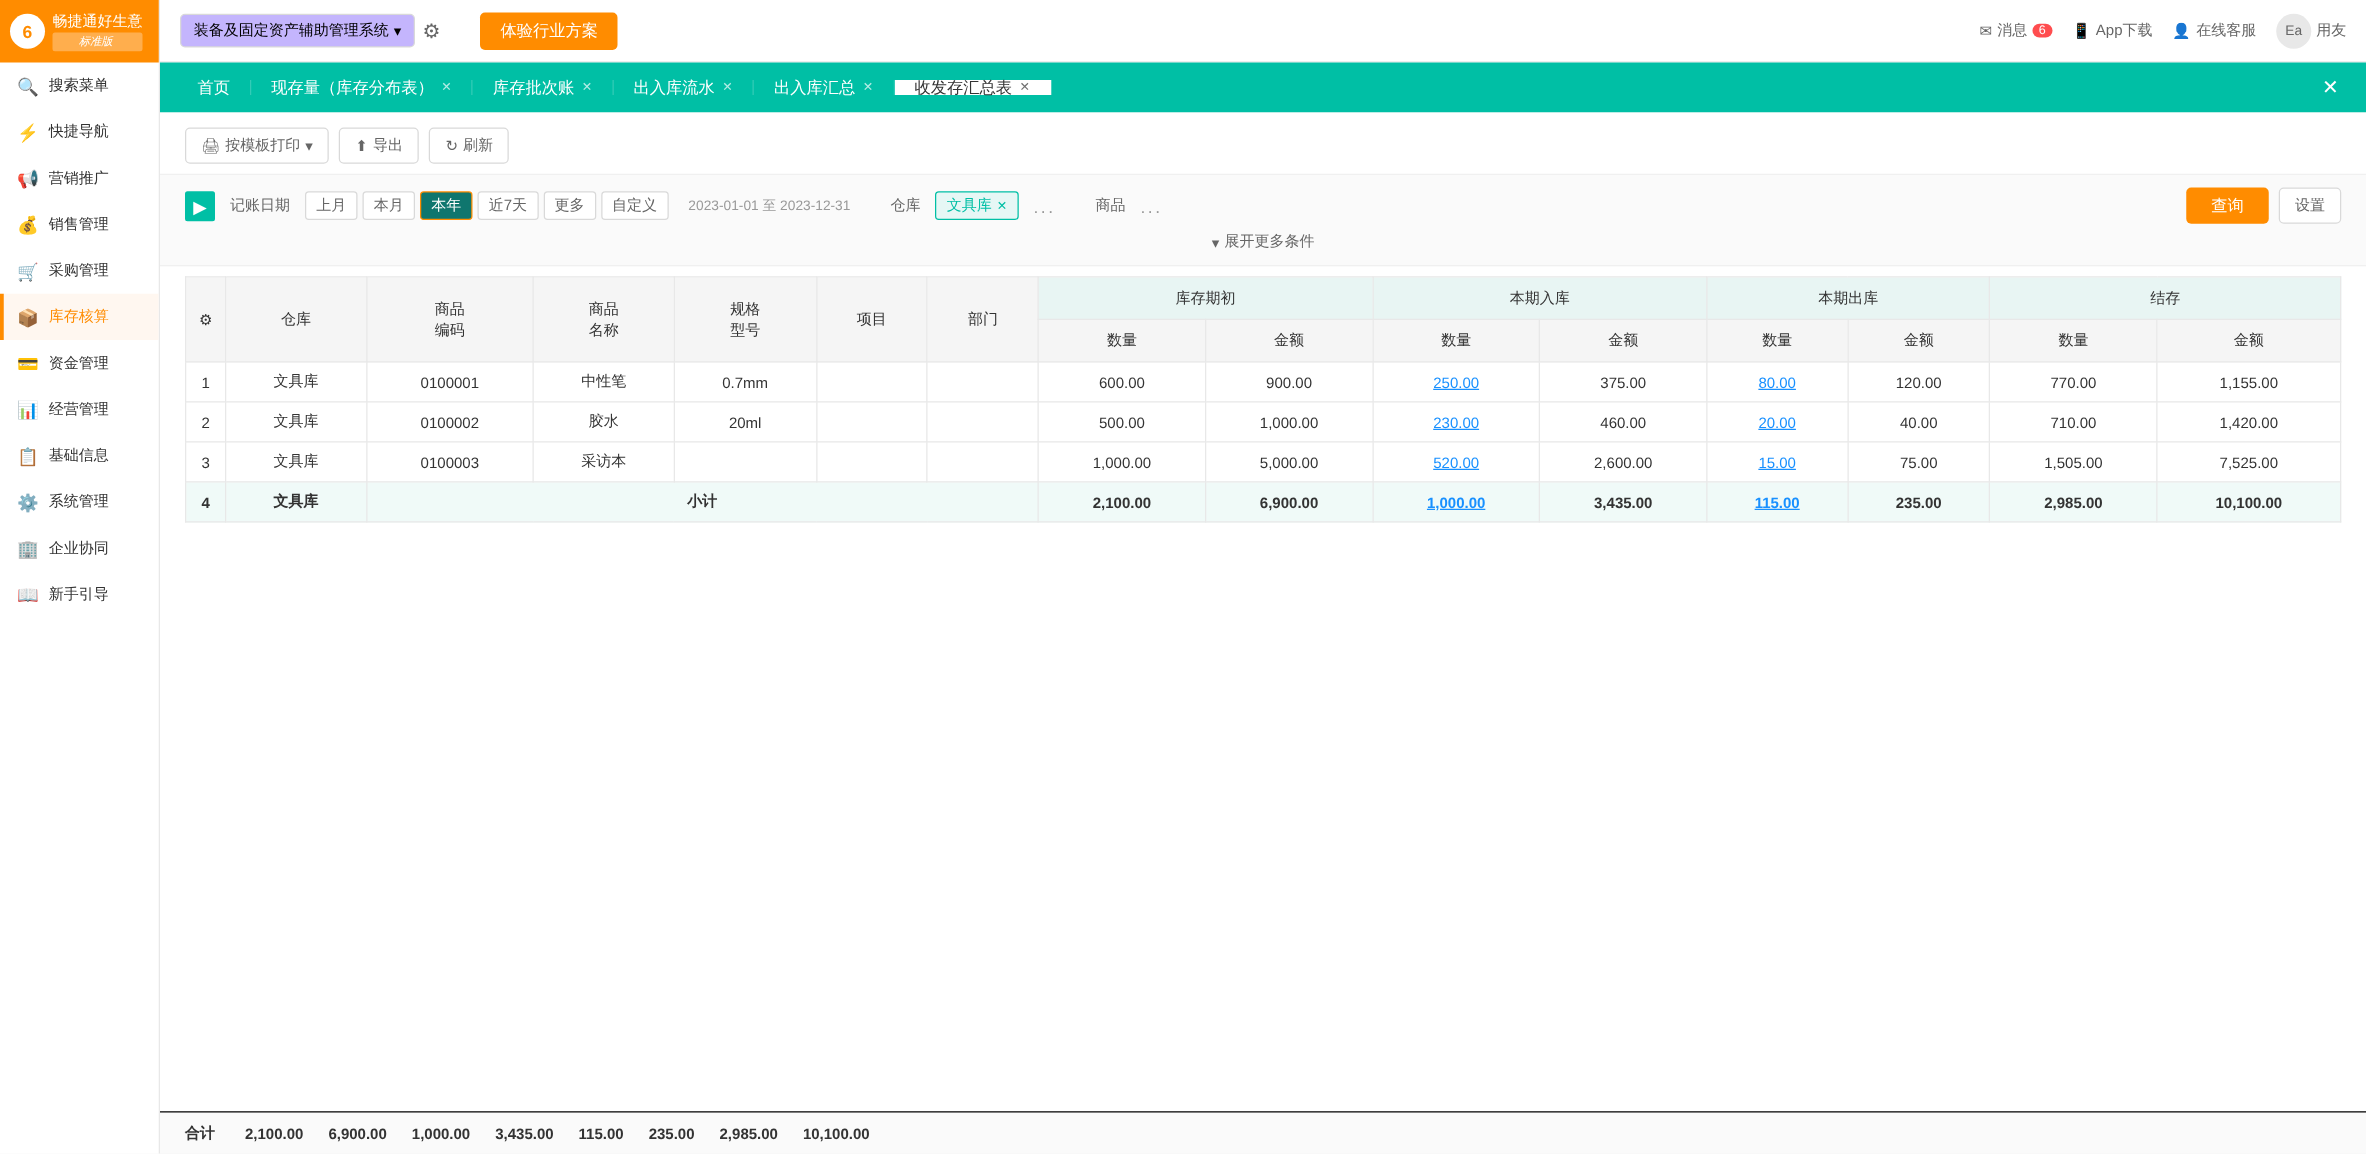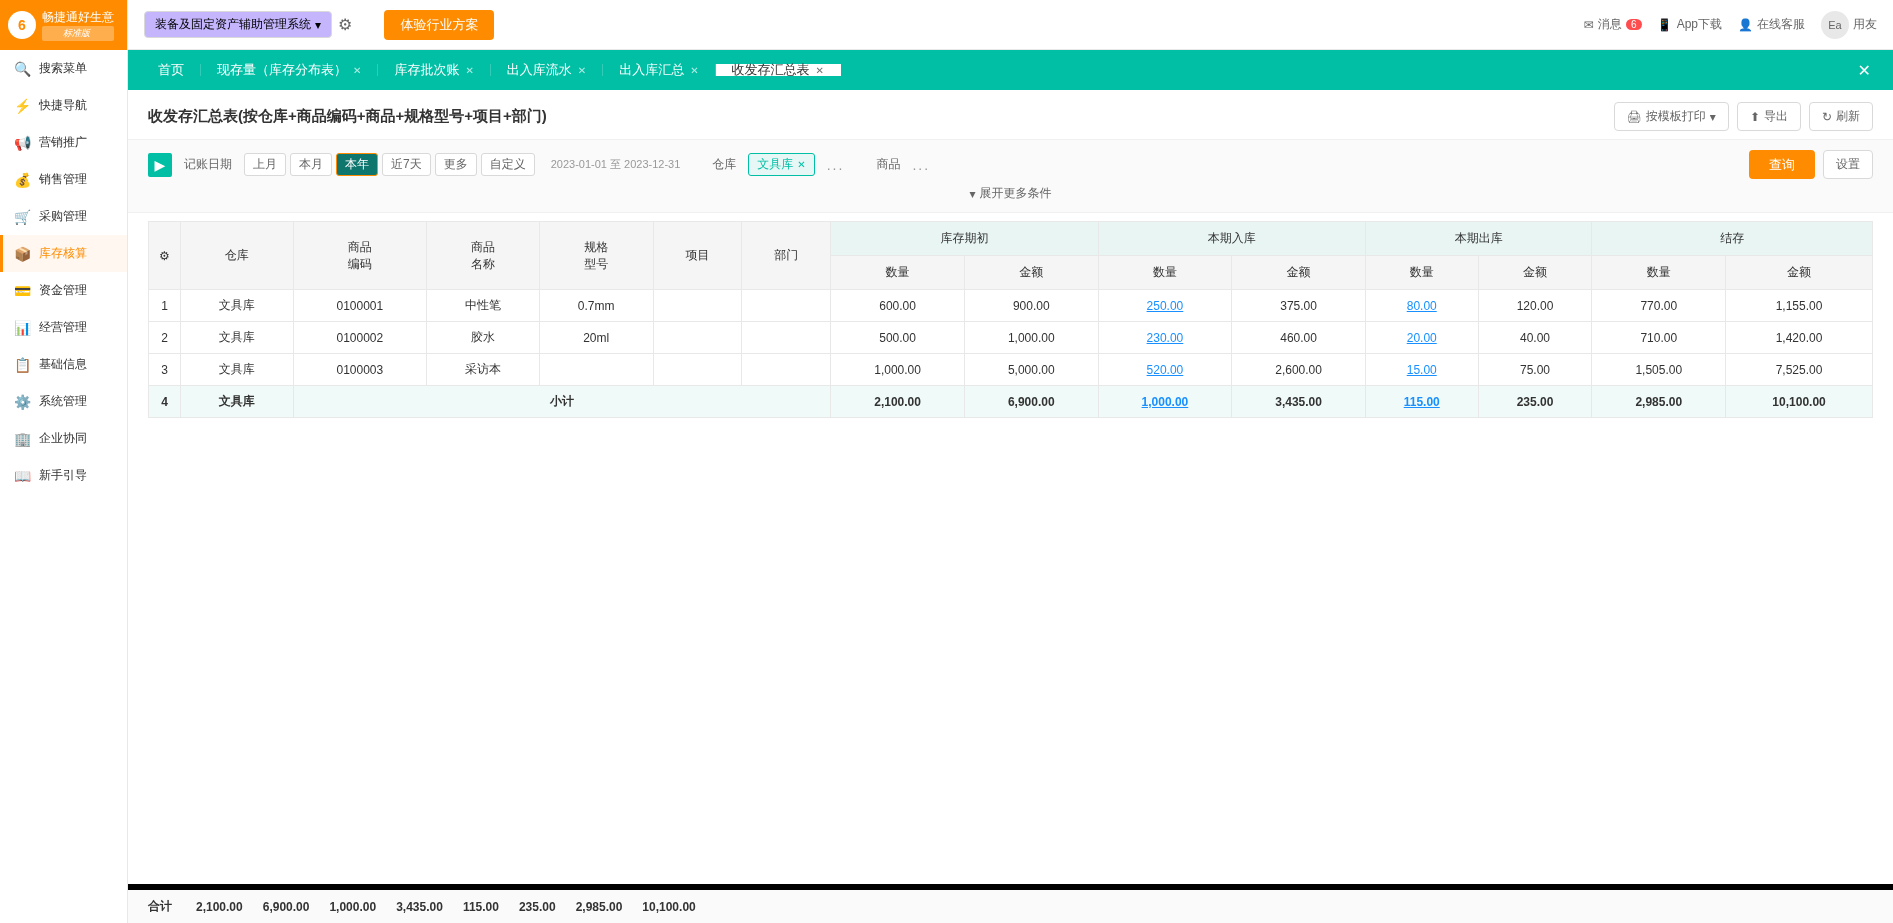--- a/index.html
+++ b/index.html
@@ -65,21 +65,21 @@
     .table-container { padding: 0 20px; margin-top: 8px; }
     table { width: 100%; border-collapse: collapse; font-size: 12px; }
     th { background: #f5f5f5; color: #333; padding: 8px 10px; text-align: center; border: 1px solid #e8e8e8; font-weight: 500; white-space: nowrap; }
     td { padding: 7px 10px; text-align: center; border: 1px solid #e8e8e8; color: #333; white-space: nowrap; }
     td.underline { text-decoration: underline; cursor: pointer; color: #1890ff; }
     .subtotal-row td { font-weight: bold; background: #f0faf8; }
     th.settings-col { width: 32px; }
     .th-group { background: #e8f5f3; }
 
     
-    .bottom-bar { background: #fafafa; border-top: 6px solid #000000; padding: 8px 20px; display: flex; align-items: flex-end; }
+    .bottom-bar { background: #fafafa; border-top: 1px solid #000000; padding: 8px 20px; display: flex; align-items: flex-end; }
     .bottom-total { display: flex; align-items: center; gap: 20px; font-size: 12px; color: #333; font-weight: bold; }
     .bottom-label { color: #666; font-weight: normal; margin-right: 4px; }
   </style>
 </head>
 <body>
 
 <div class="sidebar">
   <div class="sidebar-logo">
     <div class="sidebar-logo-icon">6</div>
     <div>
@@ -194,21 +194,20 @@
       <div class="tab active">
         <span>收发存汇总表</span>
         <span class="tab-close">✕</span>
       </div>
       <span class="tab-bar-close">✕</span>
     </div>
 
   <div class="content">
 
     <div class="page-header">
-      <div class="page-title">收发存汇总表(按仓库+商品编码+商品+规格型号+项目+部门)</div>
       <div class="page-actions">
         <button class="action-btn">
           <span>🖨</span>
           <span>按模板打印</span>
           <span>▾</span>
         </button>
         <button class="action-btn">
           <span>⬆</span>
           <span>导出</span>
         </button>

